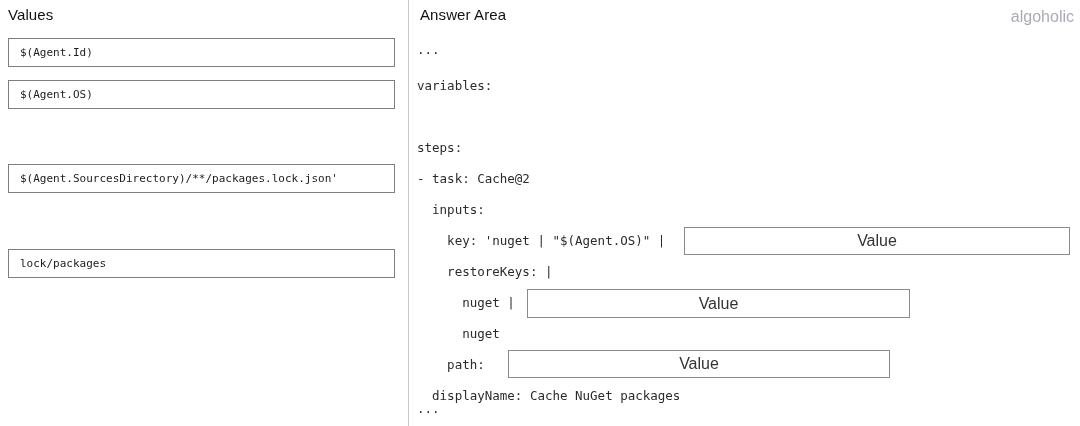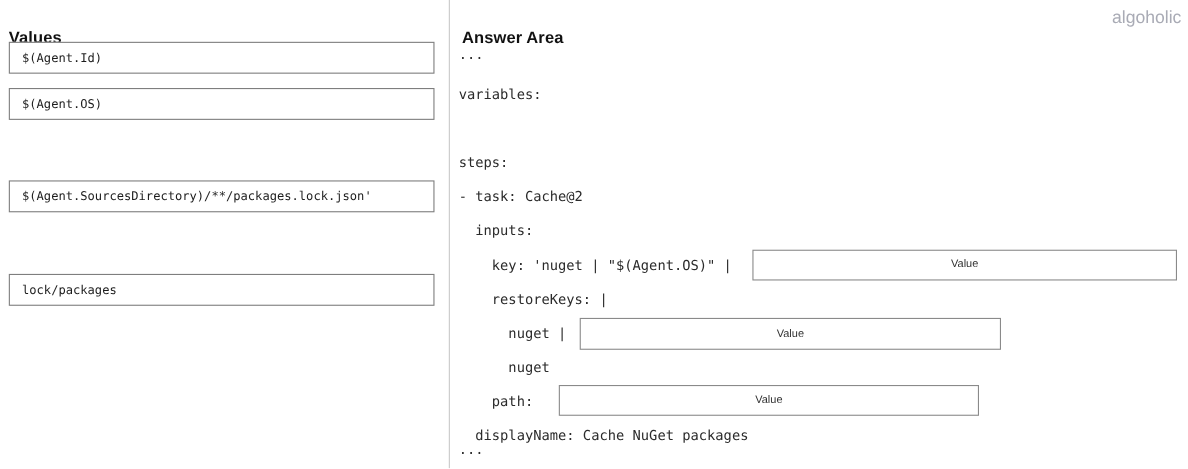--- a/index.html
+++ b/index.html
@@ -8,24 +8,23 @@
     width: 1080px;
     height: 426px;
     background: #ffffff;
     font-family: "Liberation Sans", sans-serif;
     overflow: hidden;
   }
   .panel-title {
     position: absolute;
     font-family: "Liberation Sans", sans-serif;
     font-size: 15px;
-    font-weight: bold;
+    font-weight: normal;
     color: #111111;
     letter-spacing: 0.1px;
-    margin-top: 20px;
   }
   .values-title { left: 8px; top: 6px; }
   .answer-title { left: 420px; top: 6px; }
   .watermark {
     position: absolute;
     right: 6px;
     top: 8px;
     font-size: 16px;
     color: #a9abb5;
     font-family: "Liberation Sans", sans-serif;
@@ -64,21 +63,21 @@
     color: #2b2b2b;
     white-space: pre;
   }
   .drop-zone {
     position: absolute;
     box-sizing: border-box;
     border: 1px solid #8a8a8a;
     background: #ffffff;
     text-align: center;
     font-family: "Liberation Sans", sans-serif;
-    font-size: 10px;
+    font-size: 16px;
     color: #333333;
     cursor: pointer;
   }
   .drop-zone span { display: inline-block; }
   .dz-key   { left: 684px; top: 227px; width: 386px; height: 28px; line-height: 26px; }
   .dz-restore { left: 527px; top: 289px; width: 383px; height: 29px; line-height: 27px; }
   .dz-path  { left: 508px; top: 350px; width: 382px; height: 28px; line-height: 26px; }
 </style>
 </head>
 <body>

